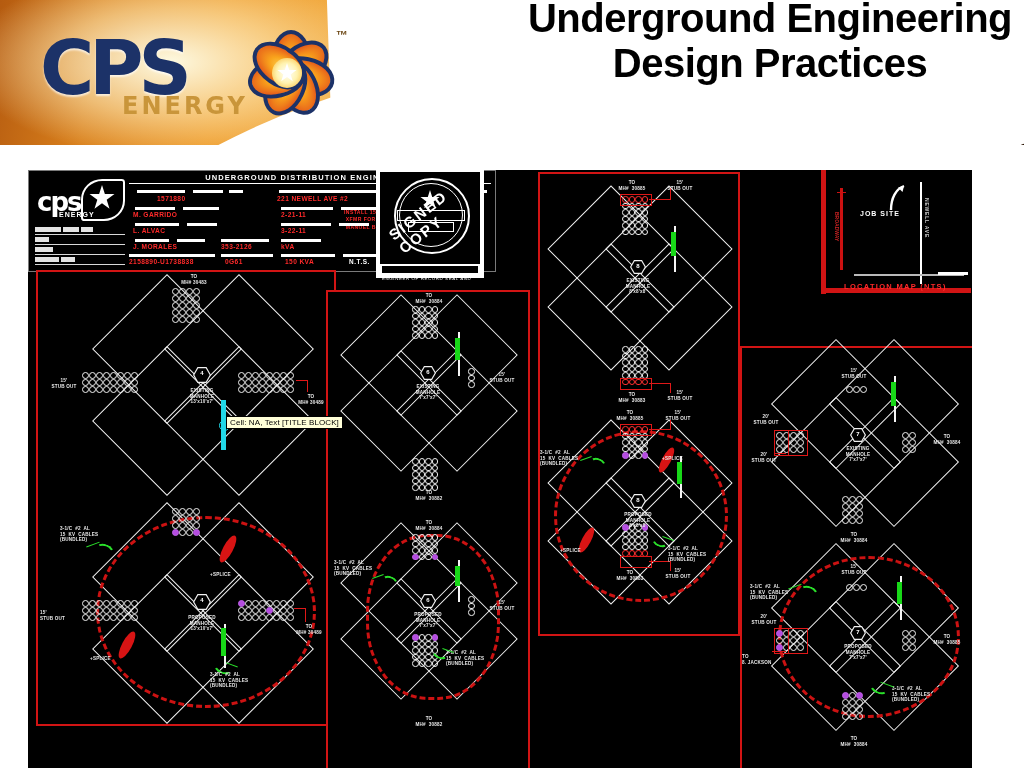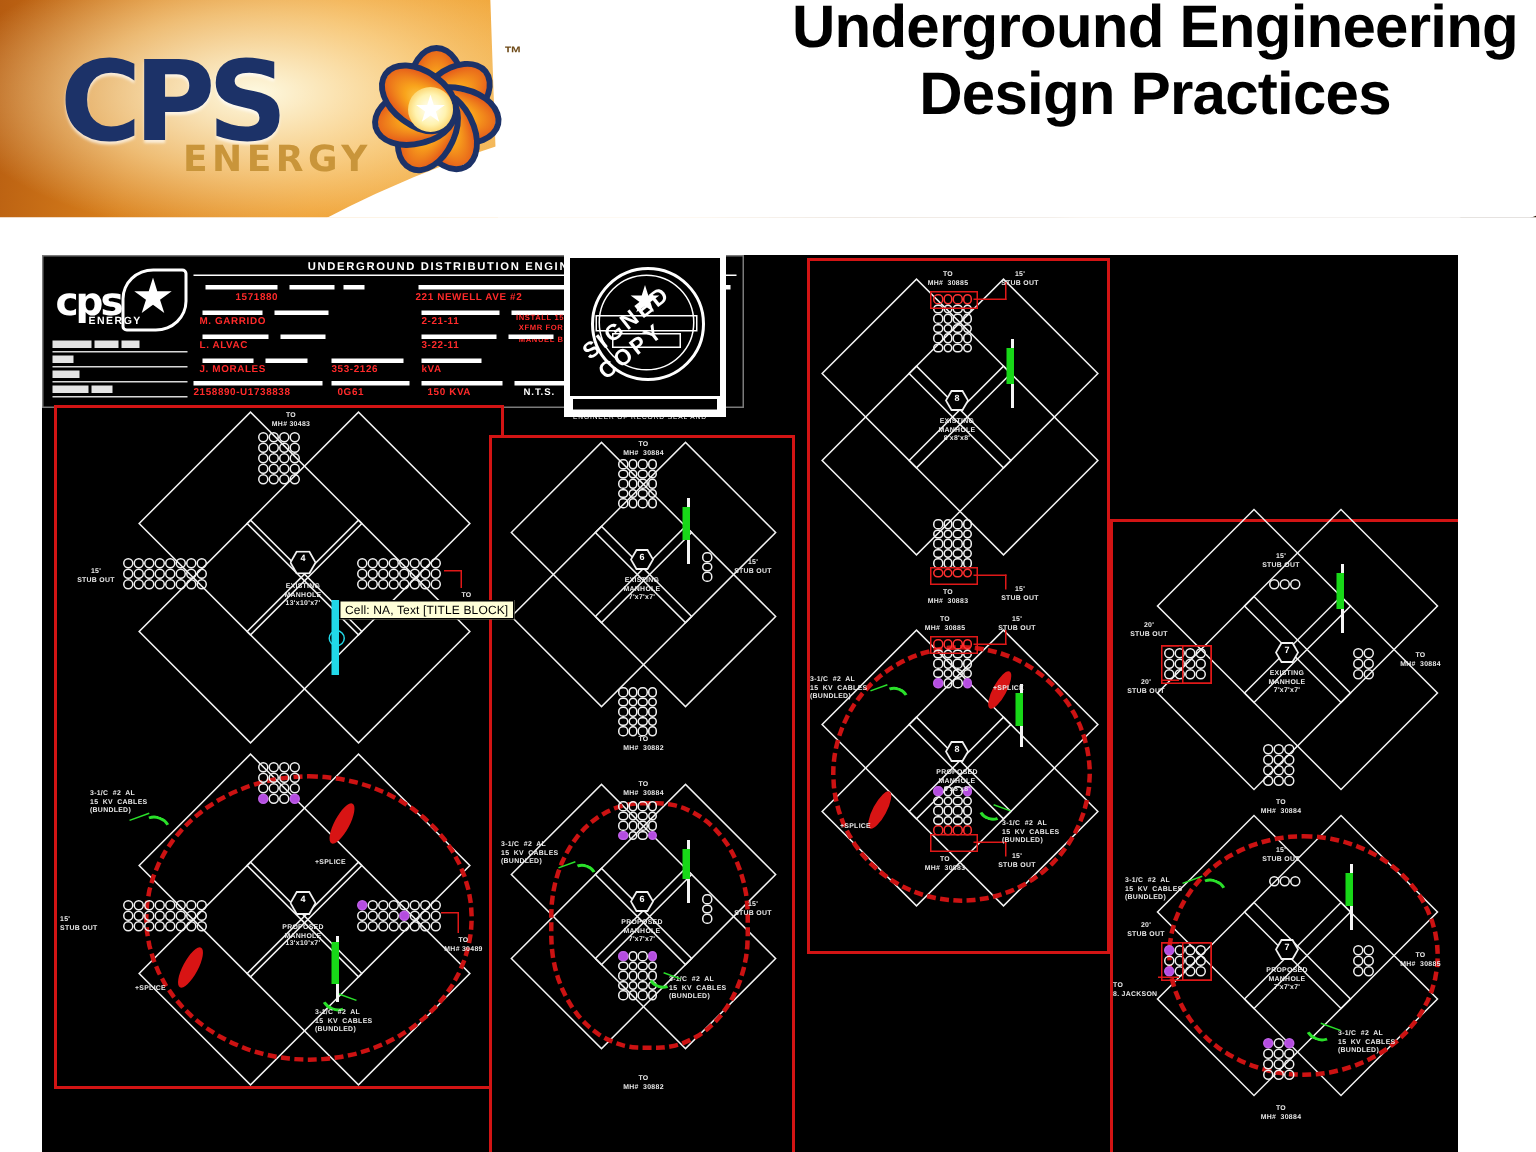--- a/index.html
+++ b/index.html
@@ -291,20 +291,37 @@
         <div class="seal-star"></div>
         <div class="seal-band"></div>
         <div class="seal-band2"></div>
         <div class="seal-signed">SIGNED COPY</div>
       </div>
       <div class="seal-bar">
         <span>ENGINEER OF RECORD SEAL AND SIGNATURE</span>
       </div>
     </div>
 
+    <div class="locmap">
+      <div class="locmap-l"></div>
+      <div class="locmap-b"></div>
+      <div class="locmap-redline"></div>
+      <div class="locmap-redline2"></div>
+      <div class="locmap-vroad"></div>
+      <div class="locmap-hroad"></div>
+      <div class="locmap-scale" style="left:120px;top:102px;width:30px;"></div>
+      <svg class="locmap-arrow" viewBox="0 0 22 28">
+        <path d="M3 26 C3 14, 8 5, 16 2" stroke="#ffffff" stroke-width="2.4" fill="none"></path>
+        <path d="M16 2 L10 3.5 L14.5 8 Z" fill="#ffffff"></path>
+      </svg>
+      <div class="locmap-txt" style="left:42px;top:40px;">JOB SITE</div>
+      <div class="locmap-vtxt" style="left:106px;top:28px;">NEWELL AVE</div>
+      <div class="locmap-vtxt2" style="left:16px;top:42px;">BROADWAY</div>
+      <div class="locmap-cap" style="left:26px;top:112px;">LOCATION  MAP  (NTS)</div>
+    </div>
 
     <div class="panel" style="left:8px;top:100px;width:296px;height:452px;">
 
       <div>
         <div class="diamond" style="left:76px;top:24px;width:104px;height:104px;"></div>
         <div class="diamond" style="left:148px;top:24px;width:104px;height:104px;"></div>
         <div class="diamond" style="left:76px;top:96px;width:104px;height:104px;"></div>
         <div class="diamond" style="left:148px;top:96px;width:104px;height:104px;"></div>
         <div class="ducts" style="left:134px;top:16px;grid-template-columns:repeat(4,7px);grid-auto-rows:7px;">
           <div class="duct"></div>
@@ -987,16 +1004,16 @@
 MH#  30884</div>
         <div class="greenarc" style="left:56px;top:238px;width:16px;height:12px;transform:rotate(20deg);"></div>
         <div class="greenleader" style="left:46px;top:238px;width:14px;height:1.4px;transform:rotate(-20deg);"></div>
         <div class="greenarc" style="left:128px;top:330px;width:16px;height:12px;transform:rotate(200deg);"></div>
         <div class="greenleader" style="left:138px;top:336px;width:14px;height:1.4px;transform:rotate(20deg);"></div>
         <div class="riser" style="left:158px;top:228px;height:44px;"></div>
         <div class="risergreen" style="left:155px;top:234px;width:5px;height:22px;"></div>
       </div>
     </div>
 
-    <div class="tooltip" style="left:198px;top:230px;">Cell: NA, Text [TITLE BLOCK]</div>
+    <div class="tooltip" style="left:198px;top:246px;">Cell: NA, Text [TITLE BLOCK]</div>
 
   </div>
 </div>
 
 </body></html>

